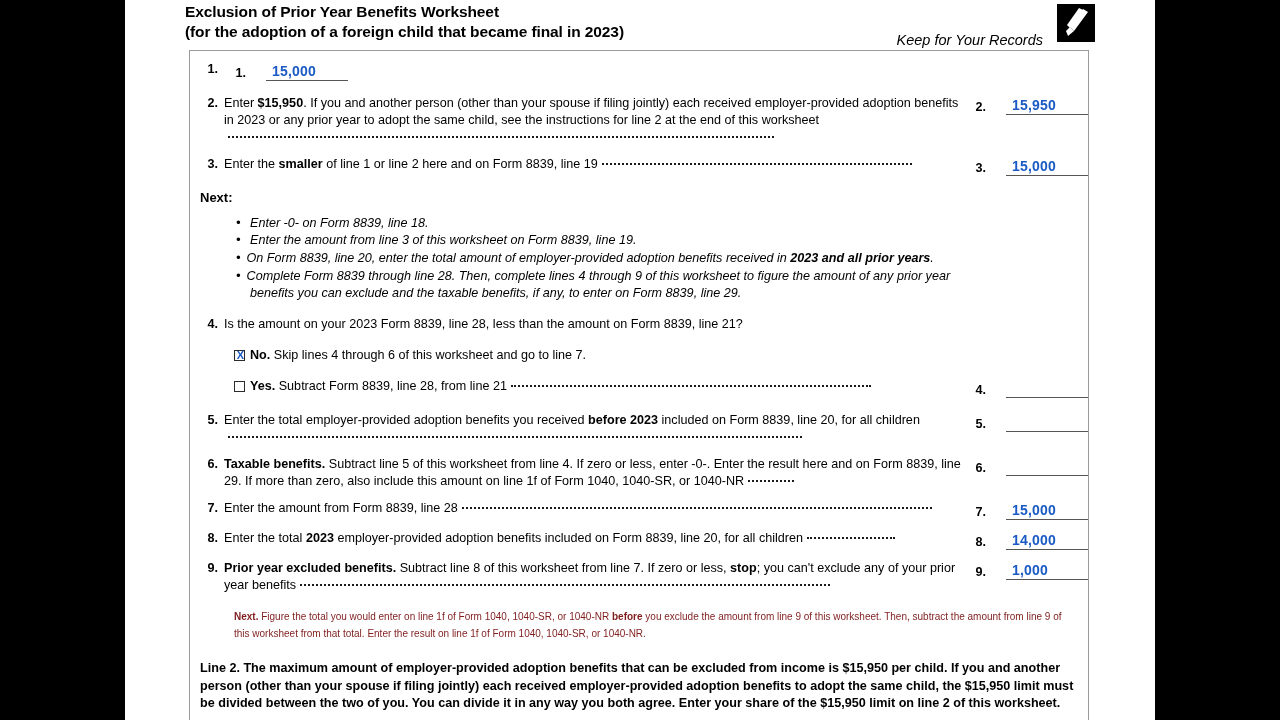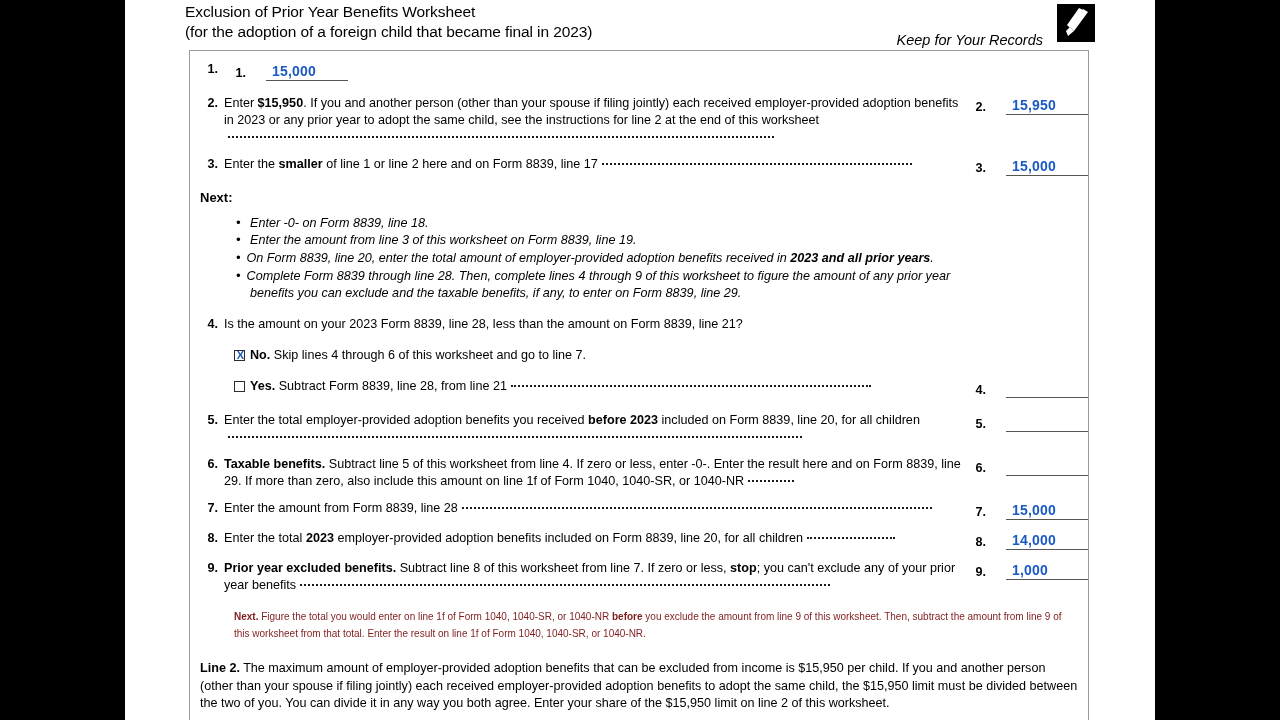--- a/index.html
+++ b/index.html
@@ -30,21 +30,21 @@
   }
 
   
   .header {
     position: absolute;
     left: 60px; top: 2px;
     width: 910px; height: 44px;
   }
   .title-block {
     position: absolute; left: 0; top: 0;
-    font-weight: normal;
+    font-weight: bold;
     font-size: 15.5px;
     line-height: 20px;
     color: #000;
     letter-spacing: -0.1px;
   }
   .keep-records {
     position: absolute;
     right: 52px; top: 30px;
     font-style: italic;
     font-size: 14.5px;
@@ -206,20 +206,21 @@
     font-size: 12.6px;
     line-height: 17px;
     color: #000;
     flex: 1 1 auto;
   }
 
   .note-text {
     font-size: 12.6px;
     line-height: 17.5px;
     color: #000;
+    font-weight: bold;
   }
   .final-next {
     font-size: 10px;
     line-height: 17px;
     color: #7f1d1d;
     padding-left: 44px;
     padding-right: 16px;
   }
   .sp10 { height: 10px; }
   .sp14 { height: 14px; }
@@ -277,21 +278,21 @@
             <div class="ans-line">
               <span class="ans-val">15,950</span>
             </div>
           </div>
         </div>
 
         <div class="sp10"></div>
 
         <div class="row">
           <div class="num">3.</div>
-          <div class="body"><span>Enter the </span><b>smaller</b><span> of line 1 or line 2 here and on Form 8839, line 17</span><span class="leader" style="width:310px"></span></div>
+          <div class="body"><span>Enter the </span><b>smaller</b><span> of line 1 or line 2 here and on Form 8839, line 19</span><span class="leader" style="width:310px"></span></div>
           <div class="ans">
             <div class="ans-num">3.</div>
             <div class="ans-line">
               <span class="ans-val">15,000</span>
             </div>
           </div>
         </div>
 
         <div class="sp14"></div>
 

